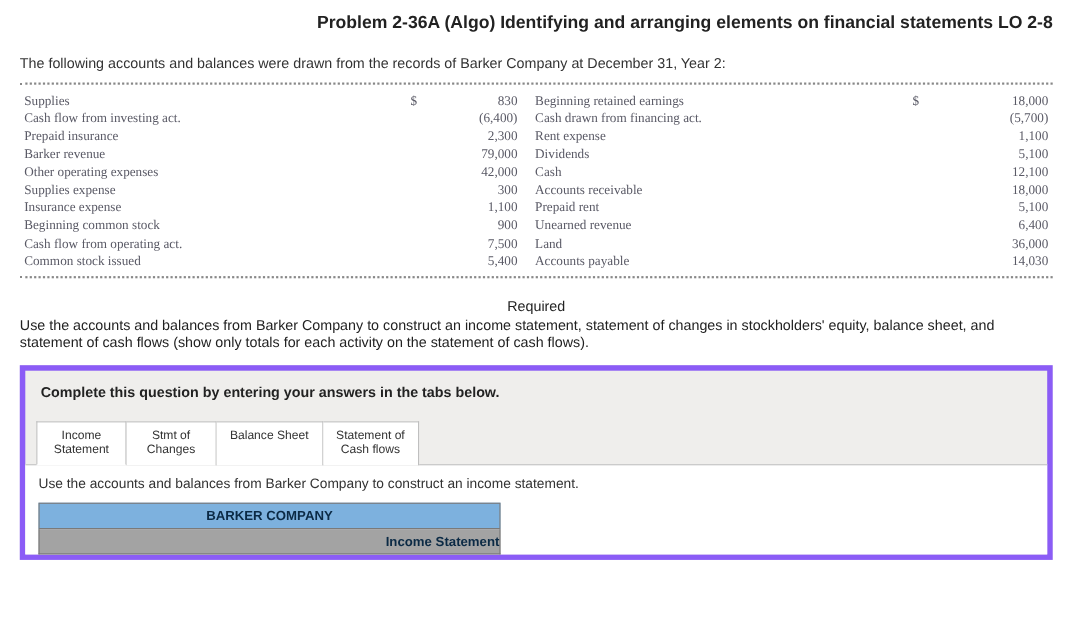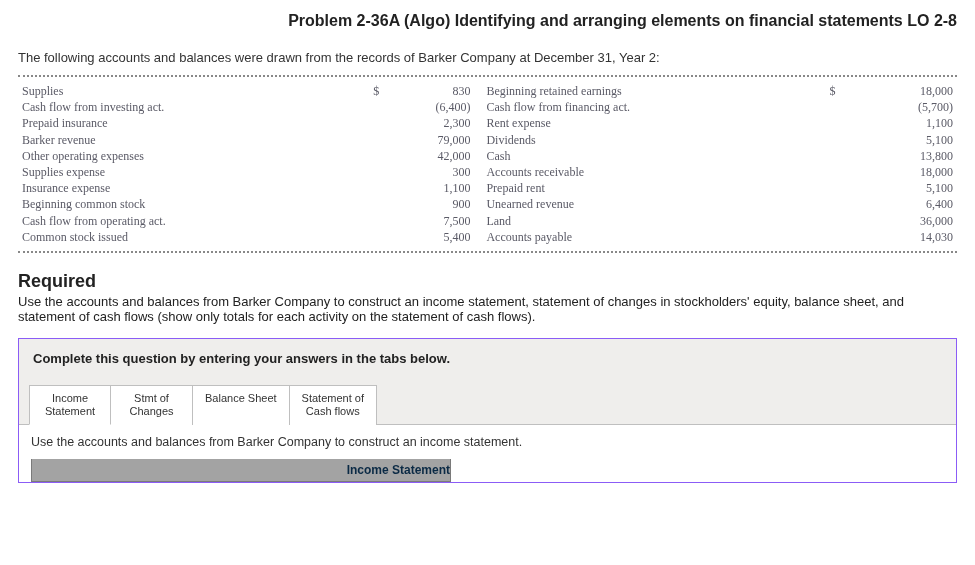--- a/index.html
+++ b/index.html
@@ -40,32 +40,33 @@
       white-space: pre;
       padding: 0 4px;
     }
     .accounts-table td.name-left { width: 260px; }
     .accounts-table td.sym { width: 20px; text-align: right; }
     .accounts-table td.val-left { width: 70px; text-align: right; }
     .accounts-table td.name-right { padding-left: 12px; width: 260px; }
     .accounts-table td.sym2 { width: 20px; text-align: right; }
     .accounts-table td.val-right { width: 90px; text-align: right; }
     .req-head {
-      font-weight: bold;
-      font-size: 18px;
+      font-weight: normal;
+      font-size: 13px;
       margin-bottom: 2px;
+      text-align: center;
     }
     .req-body {
       font-size: 13px;
       margin-bottom: 14px;
       max-width: 920px;
     }
     .tabs-wrap {
       background: #efeeec;
-      border: 1px solid #8b5cf6;
+      border: 5px solid #8b5cf6;
       padding: 0;
     }
     .instruction-bar {
       font-weight: bold;
       font-size: 13px;
       padding: 12px 14px 18px 14px;
       color: #222;
     }
     .tabs {
       display: flex;
@@ -140,21 +141,21 @@
           <td class="sym">$</td>
           <td class="val-left">830</td>
           <td class="name-right">Beginning retained earnings</td>
           <td class="sym2">$</td>
           <td class="val-right">18,000</td>
         </tr>
         <tr>
           <td class="name-left">Cash flow from investing act.</td>
           <td class="sym"></td>
           <td class="val-left">(6,400)</td>
-          <td class="name-right">Cash flow from financing act.</td>
+          <td class="name-right">Cash drawn from financing act.</td>
           <td class="sym2"></td>
           <td class="val-right">(5,700)</td>
         </tr>
         <tr>
           <td class="name-left">Prepaid insurance</td>
           <td class="sym"></td>
           <td class="val-left">2,300</td>
           <td class="name-right">Rent expense</td>
           <td class="sym2"></td>
           <td class="val-right">1,100</td>
@@ -166,21 +167,21 @@
           <td class="name-right">Dividends</td>
           <td class="sym2"></td>
           <td class="val-right">5,100</td>
         </tr>
         <tr>
           <td class="name-left">Other operating expenses</td>
           <td class="sym"></td>
           <td class="val-left">42,000</td>
           <td class="name-right">Cash</td>
           <td class="sym2"></td>
-          <td class="val-right">13,800</td>
+          <td class="val-right">12,100</td>
         </tr>
         <tr>
           <td class="name-left">Supplies expense</td>
           <td class="sym"></td>
           <td class="val-left">300</td>
           <td class="name-right">Accounts receivable</td>
           <td class="sym2"></td>
           <td class="val-right">18,000</td>
         </tr>
         <tr>
@@ -239,16 +240,17 @@
     </div>
     <div class="tab">
       <span>Statement of</span><br>
       <span>Cash flows</span>
     </div>
   </div>
 
   <div class="tab-body">
     <div class="tab-desc">Use the accounts and balances from Barker Company to construct an income statement.</div>
     <div class="answer-header">
+      <div class="row1">BARKER COMPANY</div>
       <div class="row2">Income Statement</div>
     </div>
   </div>
 </div>
 
 </body></html>

